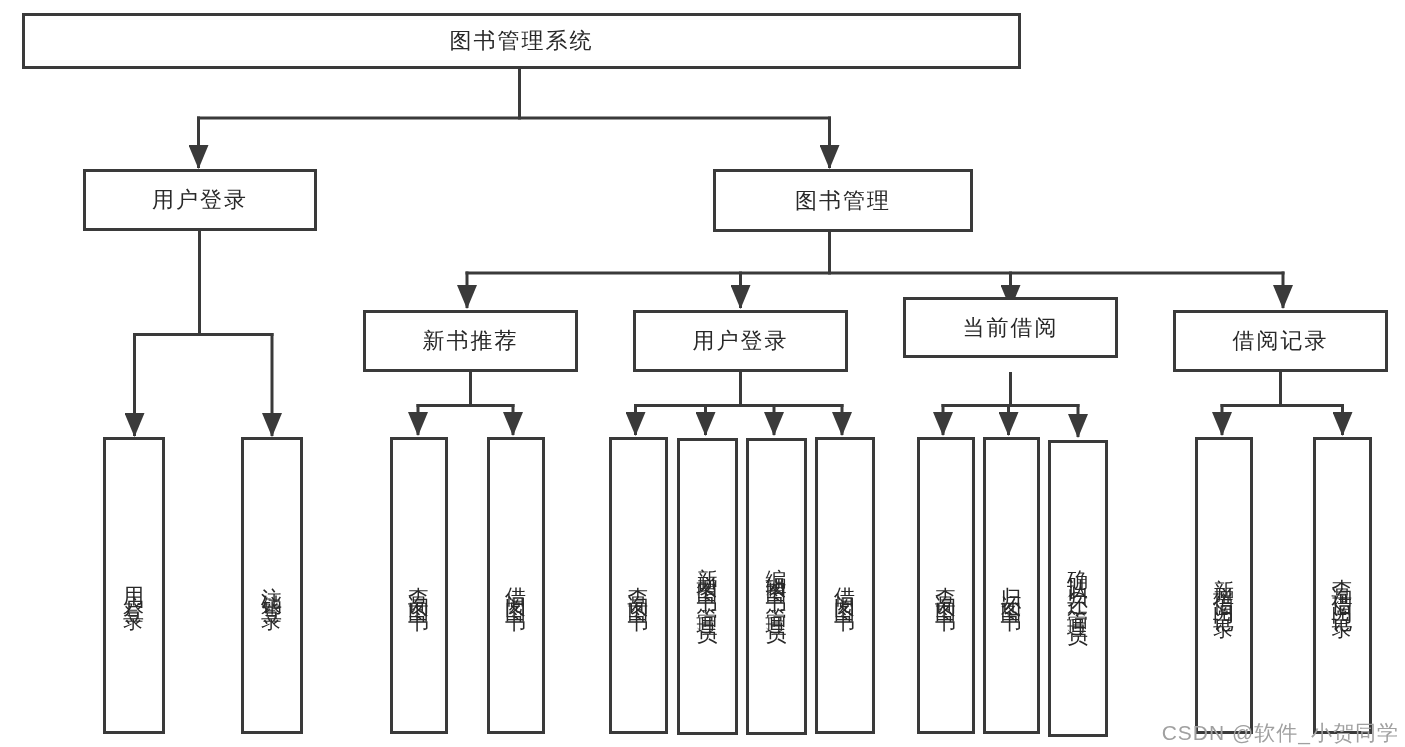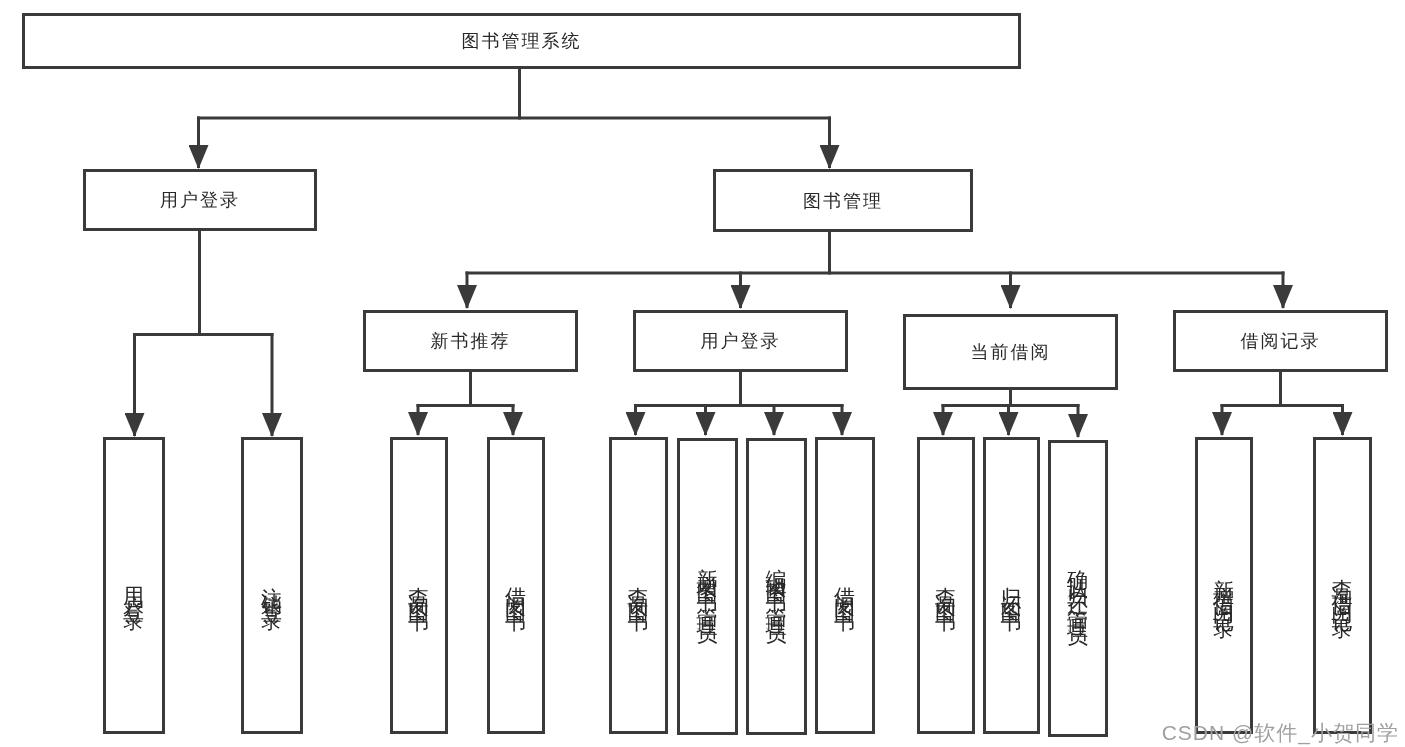--- a/index.html
+++ b/index.html
@@ -11,21 +11,21 @@
   .connector-layer{position:absolute;left:0;top:0;width:1405px;height:747px;}
   .connector-layer line{stroke:var(--line);stroke-width:3;}
   .connector-layer .arw{fill:var(--line);stroke:none;}
   .node{
     position:absolute;box-sizing:border-box;background:#fff;
     border:3px solid var(--line);
     display:flex;align-items:center;justify-content:center;
     color:var(--text);
   }
   .node .label{white-space:nowrap;}
-  .h .label{font-size:18px;letter-spacing:2px;}
+  .h .label{font-size:22px;letter-spacing:2px;}
   .v .label{
     writing-mode:vertical-rl;text-orientation:mixed;
     font-size:21px;letter-spacing:8px;line-height:1;
   }
   .watermark{
     position:absolute;right:6px;bottom:0;
     font-size:21px;letter-spacing:1px;color:var(--wm);
     white-space:nowrap;
   }
 </style>
@@ -92,21 +92,21 @@
   <div class="node h" style="left:713px;top:169px;width:260px;height:63px;">
     <span class="label">图书管理</span>
   </div>
 
   <div class="node h" style="left:363px;top:310px;width:215px;height:62px;">
     <span class="label">新书推荐</span>
   </div>
   <div class="node h" style="left:633px;top:310px;width:215px;height:62px;">
     <span class="label">用户登录</span>
   </div>
-  <div class="node h" style="left:903px;top:314px;width:215px;height:76px;text-align:right;">
+  <div class="node h" style="left:903px;top:297px;width:215px;height:61px;text-align:right;">
     <span class="label">当前借阅</span>
   </div>
   <div class="node h" style="left:1173px;top:310px;width:215px;height:62px;">
     <span class="label">借阅记录</span>
   </div>
 
   <div class="node v" style="left:103px;top:437px;width:62px;height:297px;">
     <span class="label">用户登录</span>
   </div>
   <div class="node v" style="left:241px;top:437px;width:62px;height:297px;">

